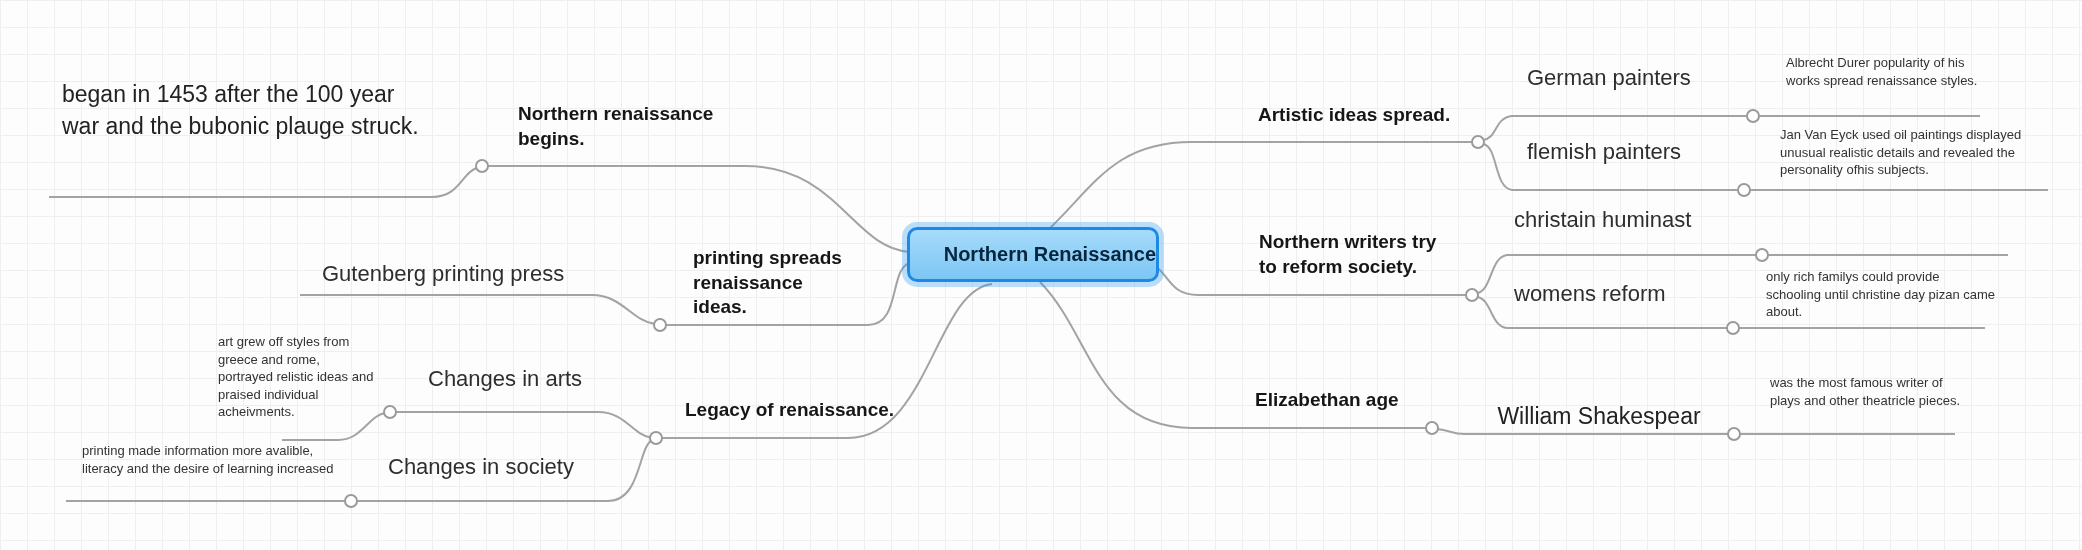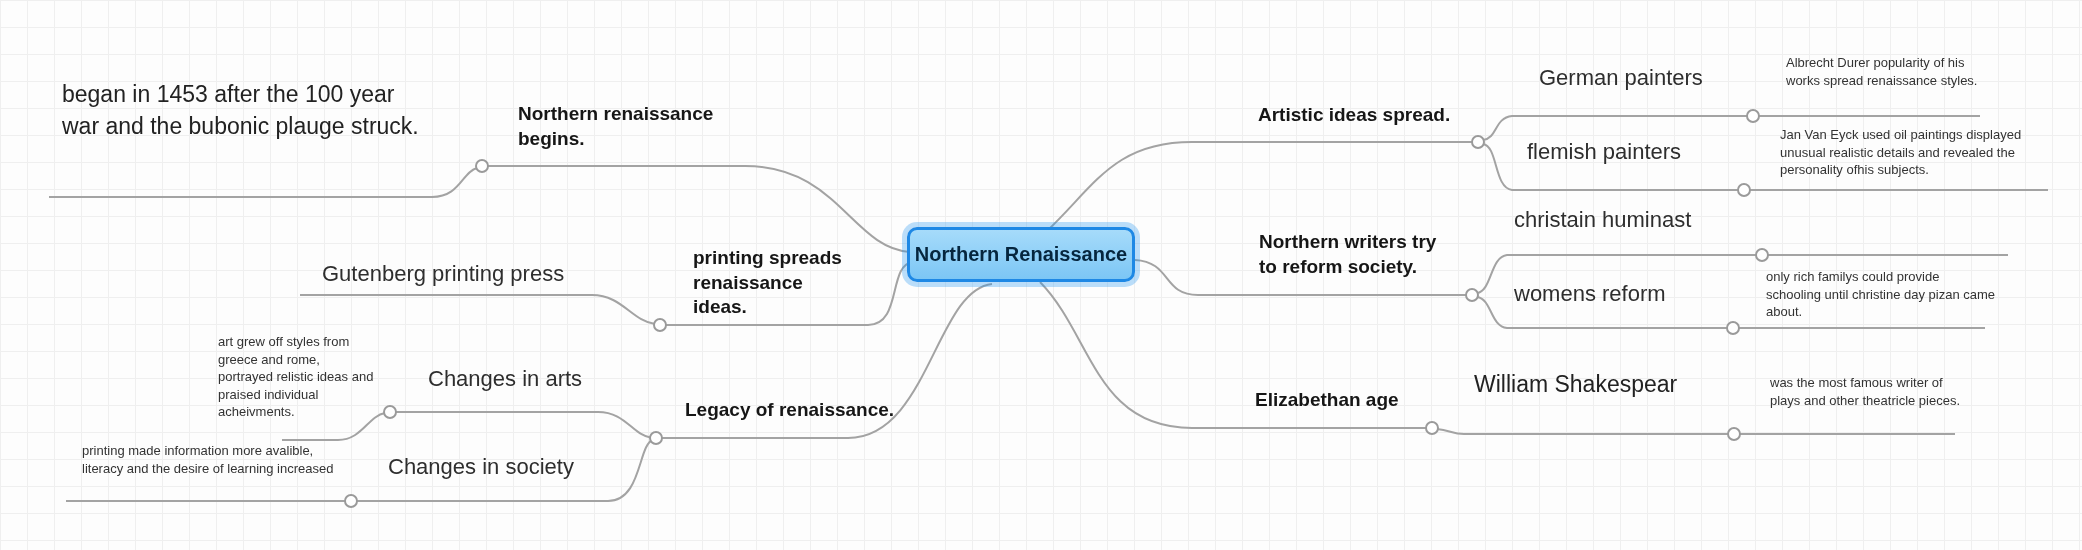--- a/index.html
+++ b/index.html
@@ -16,22 +16,22 @@
   }
   #wires{position:absolute;left:0;top:0;width:2082px;height:550px;}
   #wires path{fill:none;stroke:#a3a3a3;stroke-width:2;}
   #wires circle{fill:#ffffff;stroke:#9a9a9a;stroke-width:2;}
   .node{position:absolute;color:#2b2b2b;white-space:normal;}
   .big{font-size:23px;line-height:1.4;color:#222;}
   .topic{font-size:19px;font-weight:bold;line-height:1.3;color:#161616;}
   .sub{font-size:22px;line-height:1.25;color:#2e2e2e;}
   .note{font-size:13px;line-height:1.35;color:#333;}
   .central{
-    position:absolute;left:907px;top:227px;width:228px;height:55px;
-    display:flex;align-items:center;justify-content:center;
+    position:absolute;left:907px;top:227px;width:252px;height:55px;
+    display:flex;align-items:center;justify-content:flex-end;
     background:linear-gradient(#a6dbfa,#7cc6f5);
     border:3px solid #1e88e5;border-radius:10px;
     box-shadow:0 0 0 5px rgba(33,150,243,0.30);
     font-size:20px;font-weight:bold;color:#06263e;
     box-sizing:border-box;
   }
 </style>
 </head>
 <body>
 
@@ -103,27 +103,27 @@
   <div class="node topic" style="left:693px;top:238px;width:155px;margin-top:8px;">printing spreads renaissance ideas.</div>
   <div class="node sub" style="left:322px;top:260px;width:320px;">Gutenberg printing press</div>
 
   <div class="node topic" style="left:685px;top:398px;width:230px;">Legacy of renaissance.</div>
   <div class="node sub" style="left:428px;top:365px;width:220px;">Changes in arts</div>
   <div class="node note" style="left:218px;top:333px;width:160px;">art grew off styles from greece and rome, portrayed relistic ideas and praised individual acheivments.</div>
   <div class="node sub" style="left:388px;top:453px;width:240px;">Changes in society</div>
   <div class="node note" style="left:82px;top:442px;width:260px;">printing made information more avalible, literacy and the desire of learning increased</div>
 
   <div class="node topic" style="left:1258px;top:103px;width:230px;">Artistic ideas spread.</div>
-  <div class="node sub" style="left:1527px;top:64px;width:220px;margin-left:12px;">German painters</div>
+  <div class="node sub" style="left:1527px;top:64px;width:220px;">German painters</div>
   <div class="node note" style="left:1786px;top:54px;width:215px;">Albrecht Durer popularity of his works spread renaissance styles.</div>
   <div class="node sub" style="left:1527px;top:138px;width:220px;">flemish painters</div>
   <div class="node note" style="left:1780px;top:126px;width:285px;">Jan Van Eyck used oil paintings displayed unusual realistic details and revealed the personality ofhis subjects.</div>
 
   <div class="node topic" style="left:1259px;top:230px;width:190px;">Northern writers try to reform society.</div>
   <div class="node sub" style="left:1514px;top:206px;width:240px;">christain huminast</div>
   <div class="node sub" style="left:1514px;top:280px;width:220px;">womens reform</div>
   <div class="node note" style="left:1766px;top:268px;width:230px;">only rich familys could provide schooling until christine day pizan came about.</div>
 
   <div class="node topic" style="left:1255px;top:388px;width:200px;">Elizabethan age</div>
-  <div class="node big" style="left:1474px;top:368px;width:250px;">William Shakespear</div>
+  <div class="node big" style="left:1474px;top:400px;width:250px;text-align:center;">William Shakespear</div>
   <div class="node note" style="left:1770px;top:374px;width:200px;">was the most famous writer of plays and other theatricle pieces.</div>
 
 </div>
 
 </body></html>

